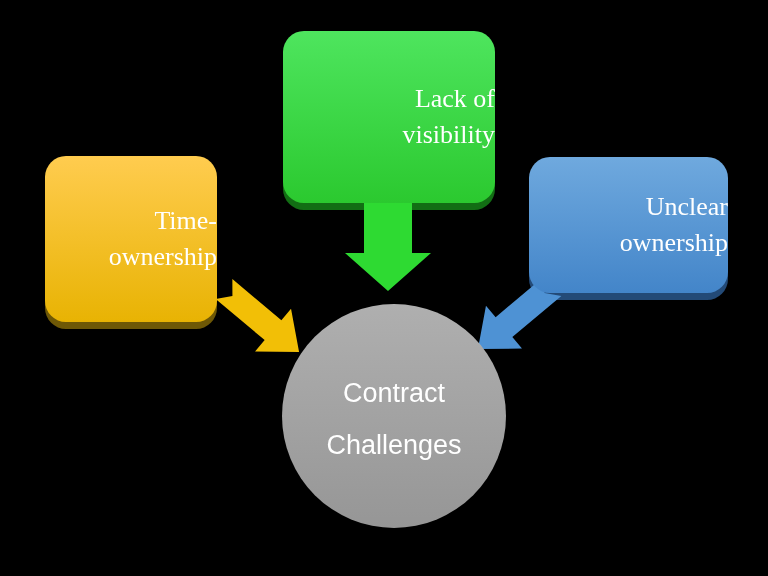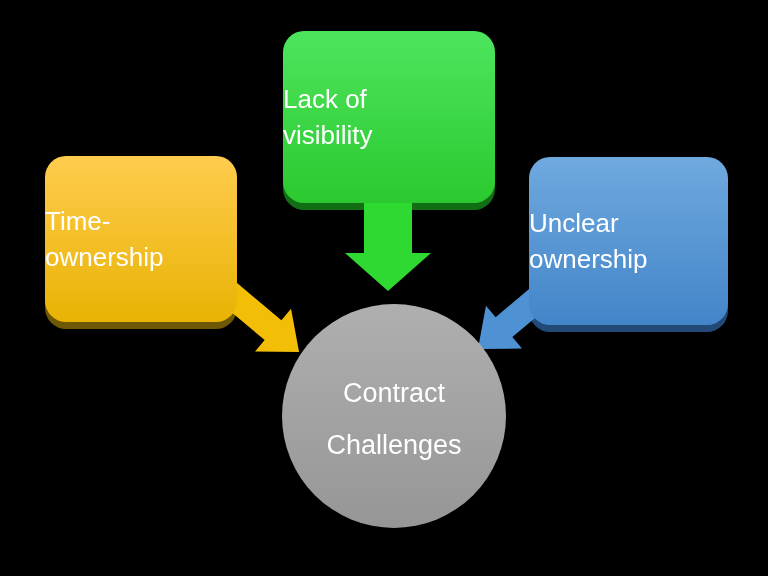--- a/index.html
+++ b/index.html
@@ -15,40 +15,41 @@
     overflow: hidden;
     font-family: "Liberation Sans", sans-serif;
   }
   
   .node {
     position: absolute;
     border-radius: 21px;
     background: linear-gradient(180deg, var(--c1), var(--c2));
     display: flex;
     flex-direction: column;
-    align-items: flex-start;
+    align-items: flex-end;
     justify-content: center;
     z-index: 3;
     text-align: center;
+    font-family: Liberation Serif, serif;
   }
   .node .line {
     color: #ffffff;
     font-size: 26px;
     line-height: 36px;
     white-space: nowrap;
   }
   .node-shadow {
     position: absolute;
     border-radius: 21px;
     background: var(--sc);
     z-index: 1;
   }
-  .node-yellow, .shadow-yellow { left: 45px;  top: 156px; width: 192px; height: 166px; }
+  .node-yellow, .shadow-yellow { left: 45px;  top: 156px; width: 172px; height: 166px; }
   .node-green,  .shadow-green  { left: 283px; top: 31px;  width: 212px; height: 172px; }
-  .node-blue,   .shadow-blue   { left: 529px; top: 157px; width: 199px; height: 168px; }
+  .node-blue,   .shadow-blue   { left: 529px; top: 157px; width: 199px; height: 136px; }
   .node-shadow { transform: translateY(7px); }
 
   
   .center-circle {
     position: absolute;
     left: 282px;
     top: 304px;
     width: 224px;
     height: 224px;
     border-radius: 50%;

